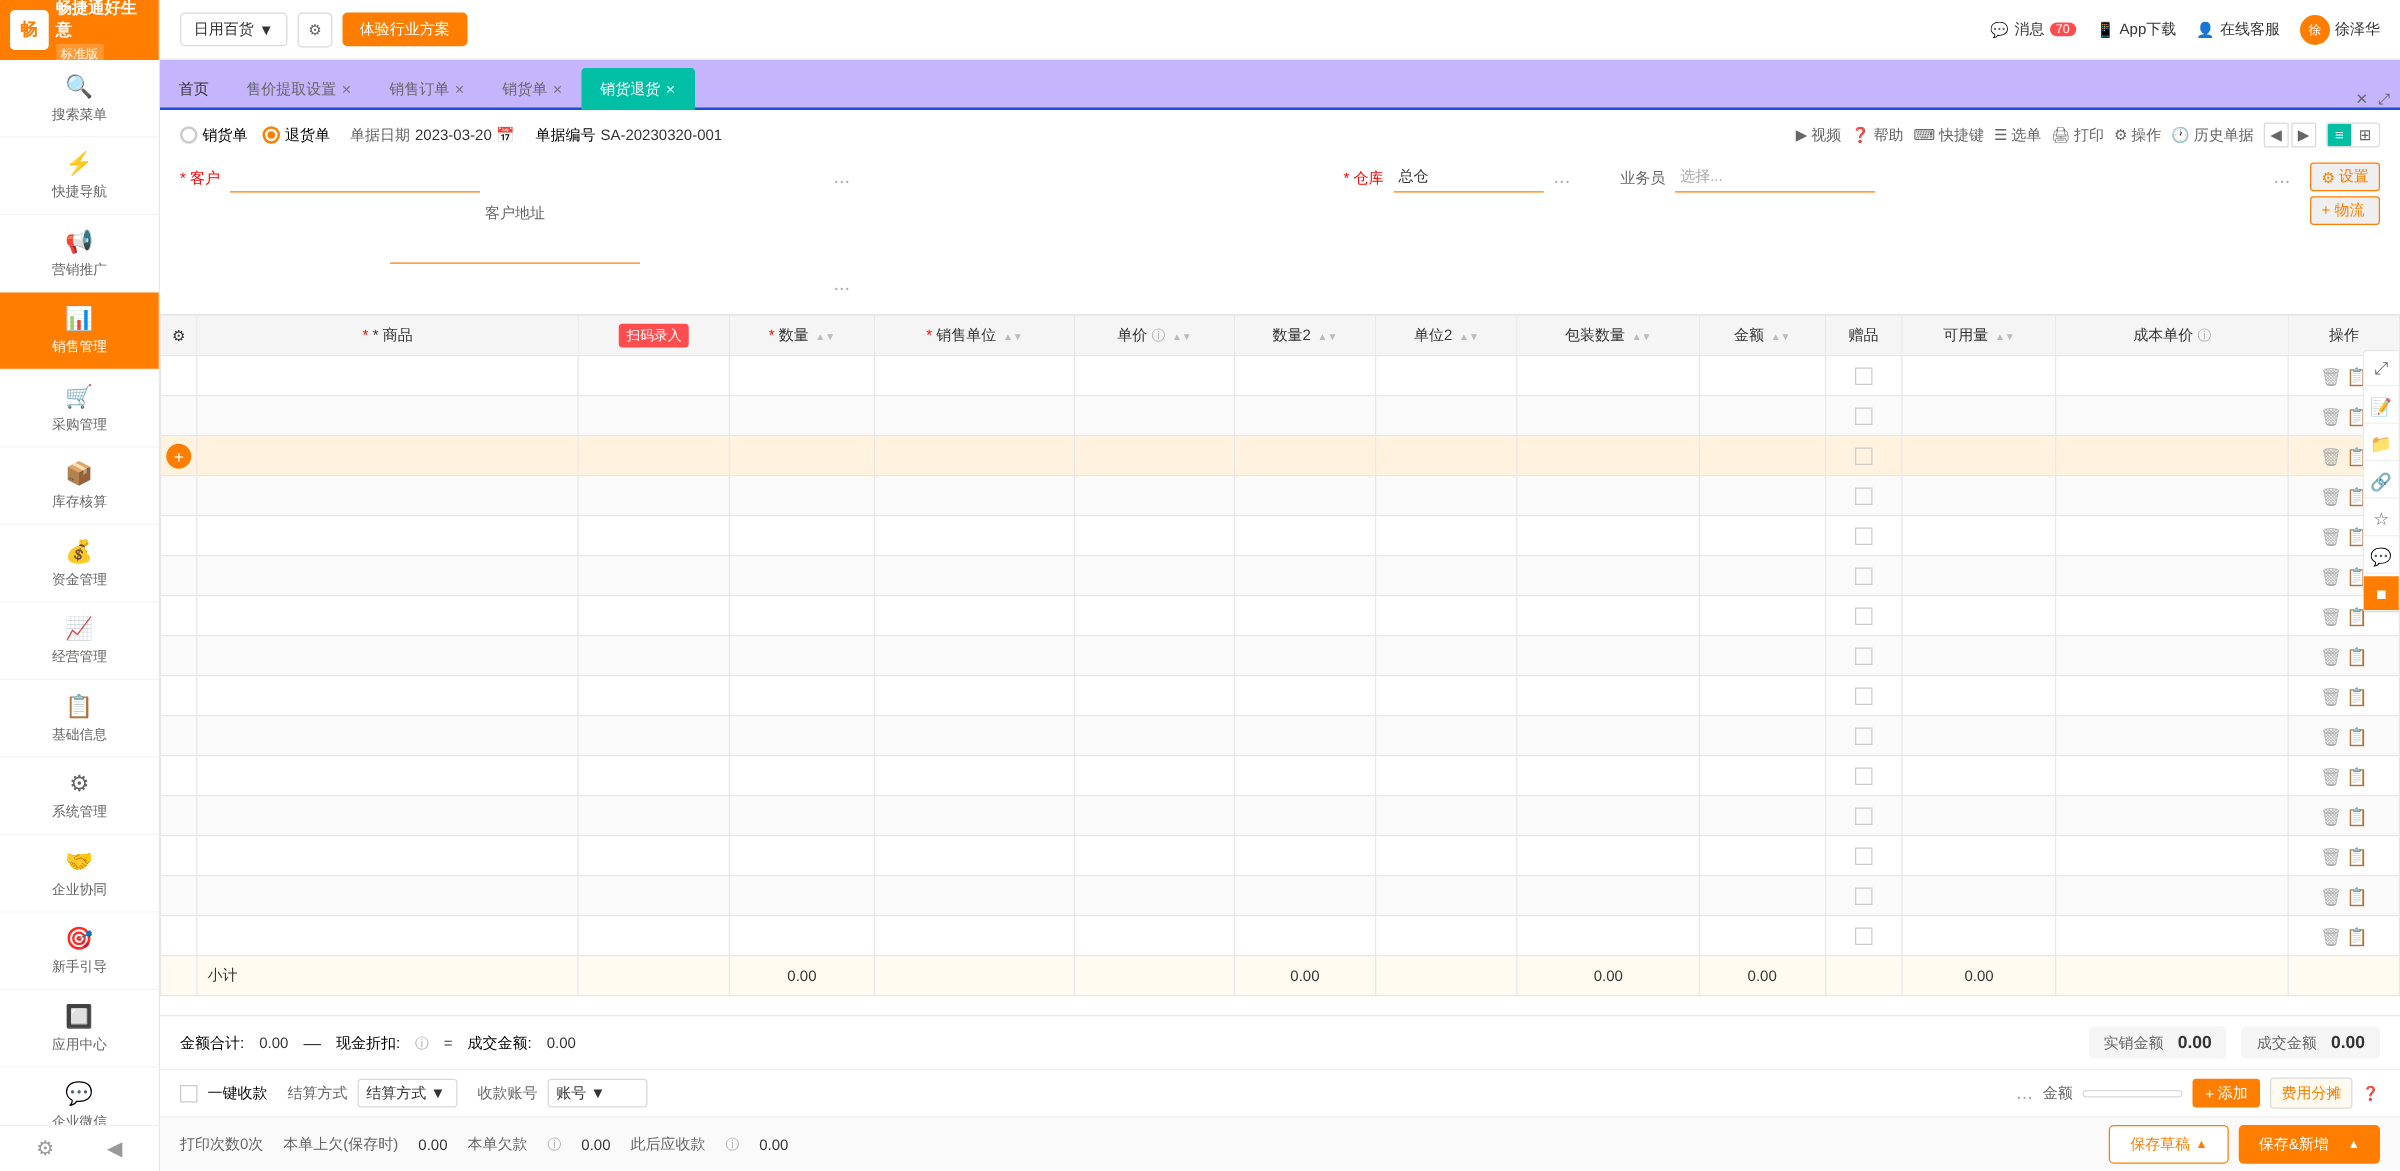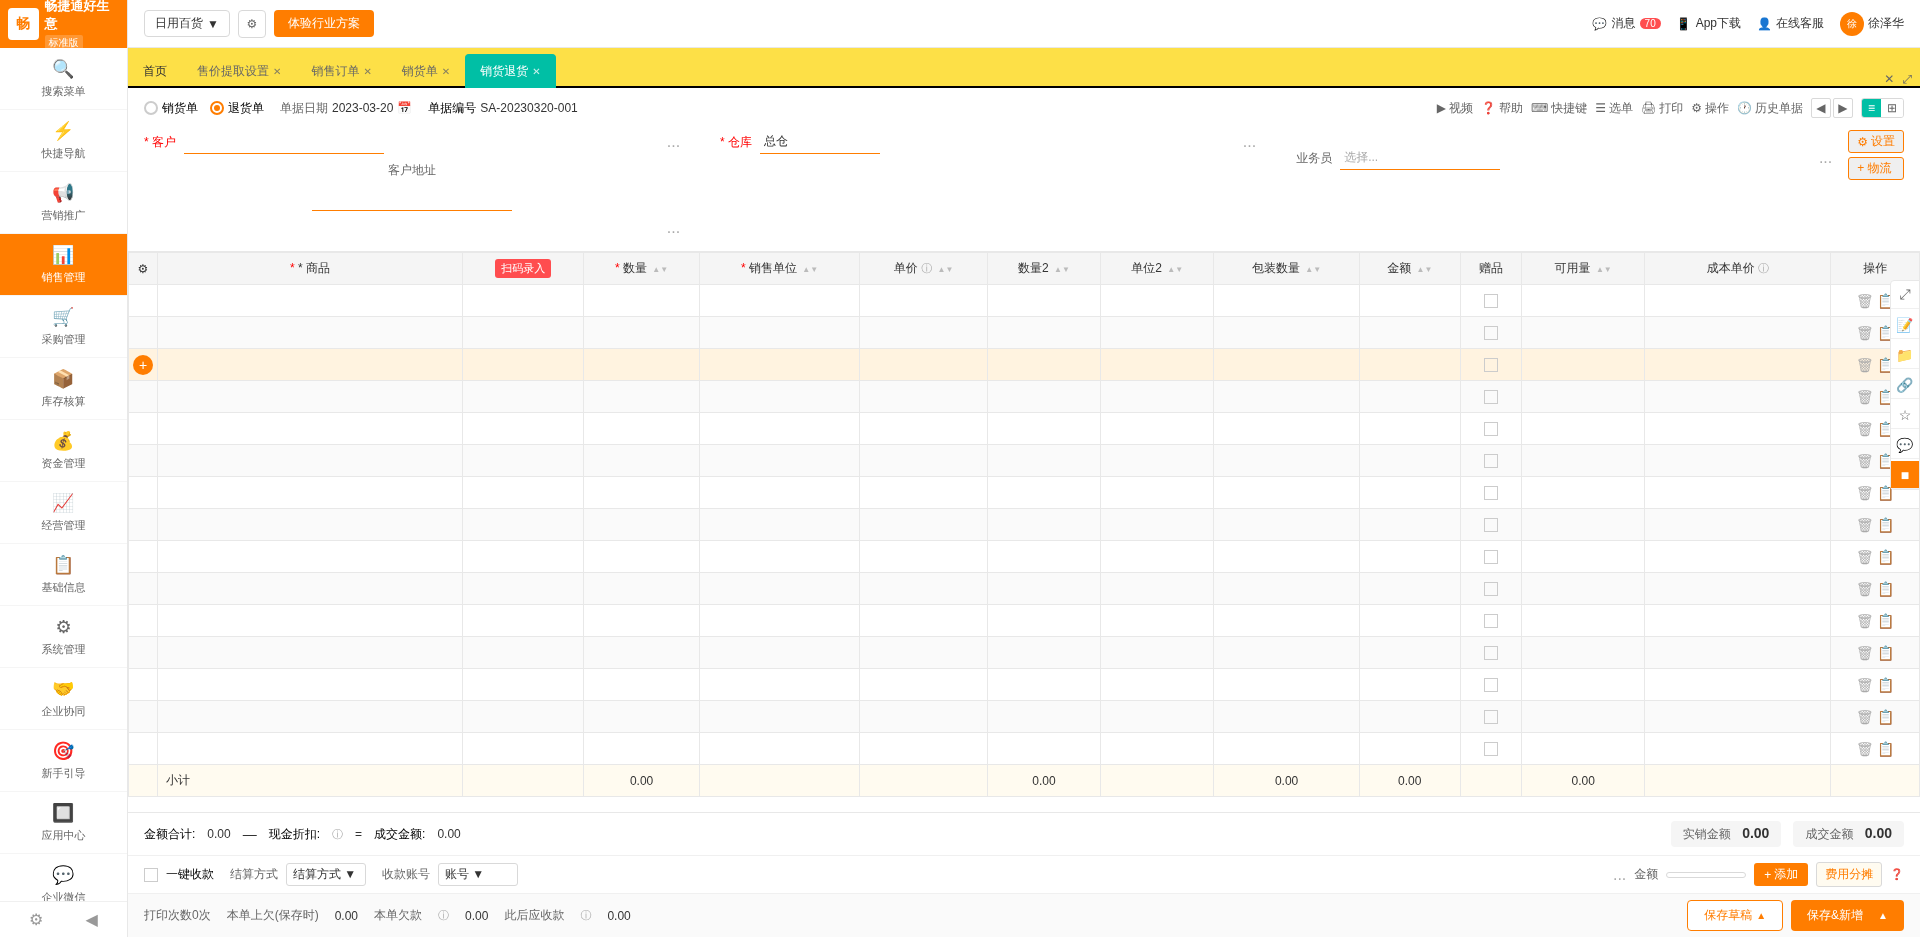--- a/index.html
+++ b/index.html
@@ -26,21 +26,21 @@
     .top-header-left { display: flex; align-items: center; gap: 8px; }
     .dropdown-selector { display: flex; align-items: center; gap: 4px; border: 1px solid #d9d9d9; border-radius: 4px; padding: 4px 10px; cursor: pointer; color: #333; }
     .gear-btn { width: 28px; height: 28px; display: flex; align-items: center; justify-content: center; border: 1px solid #d9d9d9; border-radius: 4px; cursor: pointer; color: #666; }
     .experience-btn { background: #ff7d00; color: #fff; border: none; border-radius: 4px; padding: 5px 14px; cursor: pointer; font-size: 12px; }
     .top-header-right { display: flex; align-items: center; gap: 16px; }
     .header-action { display: flex; align-items: center; gap: 4px; cursor: pointer; color: #333; font-size: 12px; }
     .badge { background: #ff4d4f; color: #fff; border-radius: 10px; padding: 0 5px; font-size: 10px; min-width: 18px; text-align: center; }
     .avatar { width: 24px; height: 24px; background: #ff7d00; border-radius: 50%; display: flex; align-items: center; justify-content: center; color: #fff; font-size: 10px; }
 
     
-    .tabs-bar { height: 40px; background: #fde047; display: flex; align-items: flex-end; border-bottom: 2px solid #000000; flex-shrink: 0; padding-left: 0; }
+    .tabs-bar { height: 40px; background: #c4b5fd; display: flex; align-items: flex-end; border-bottom: 2px solid #1d4ed8; flex-shrink: 0; padding-left: 0; }
     .tab { padding: 8px 14px; cursor: pointer; color: #666; border: 1px solid transparent; border-bottom: none; margin-bottom: -2px; font-size: 12px; border-radius: 4px 4px 0 0; display: flex; align-items: center; gap: 4px; }
     .tab.active { background: #00bfa5; color: #fff; border-color: #00bfa5; }
     .tab .close-icon { font-size: 10px; opacity: 0.8; }
     .tab.home { color: #333; }
 
     
     .content { flex: 1; background: #f5f5f5; overflow: hidden; display: flex; flex-direction: column; }
     .form-container { background: #fff; margin: 0; padding: 10px 16px; border-bottom: 1px solid #e8e8e8; flex-shrink: 0; }
 
     
@@ -321,31 +321,31 @@
             <span style="color:#f00;white-space:nowrap;">* <span>客户</span></span>
             <div class="field-input wide" style="min-width:200px;"></div>
             <span class="field-dots">...</span>
           </div>
           <div style="display:flex;align-items:center;gap:8px;flex-direction:column;">
             <span style="color:#666;white-space:nowrap;">客户地址</span>
             <div class="field-input wide" style="min-width:200px;"></div>
             <span class="field-dots">...</span>
           </div>
         </div>
-        <div style="flex:1;display:flex;flex-direction:column;gap:8px;padding-left:40px;justify-content:flex-end;">
+        <div style="flex:1;display:flex;flex-direction:row;gap:8px;padding-left:40px;justify-content:flex-end;">
           <div style="display:flex;align-items:center;gap:8px;">
             <span style="color:#f00;white-space:nowrap;">* <span>仓库</span></span>
             <div class="field-input" style="min-width:120px;">
               <span style="color:#333;">总仓</span>
             </div>
             <span class="field-dots">...</span>
           </div>
         </div>
         <div style="flex:1;display:flex;flex-direction:column;gap:8px;padding-left:40px;">
-          <div style="display:flex;align-items:center;gap:8px;margin-top:16px;">
+          <div style="display:flex;align-items:center;gap:8px;">
             <span style="color:#666;white-space:nowrap;">业务员</span>
             <div class="field-input" style="min-width:160px;">
               <span style="color:#aaa;">选择...</span>
             </div>
             <span class="field-dots">...</span>
           </div>
         </div>
         <div style="display:flex;flex-direction:column;gap:4px;margin-left:16px;">
           <button class="action-btn-sm">
             <span>⚙</span>

